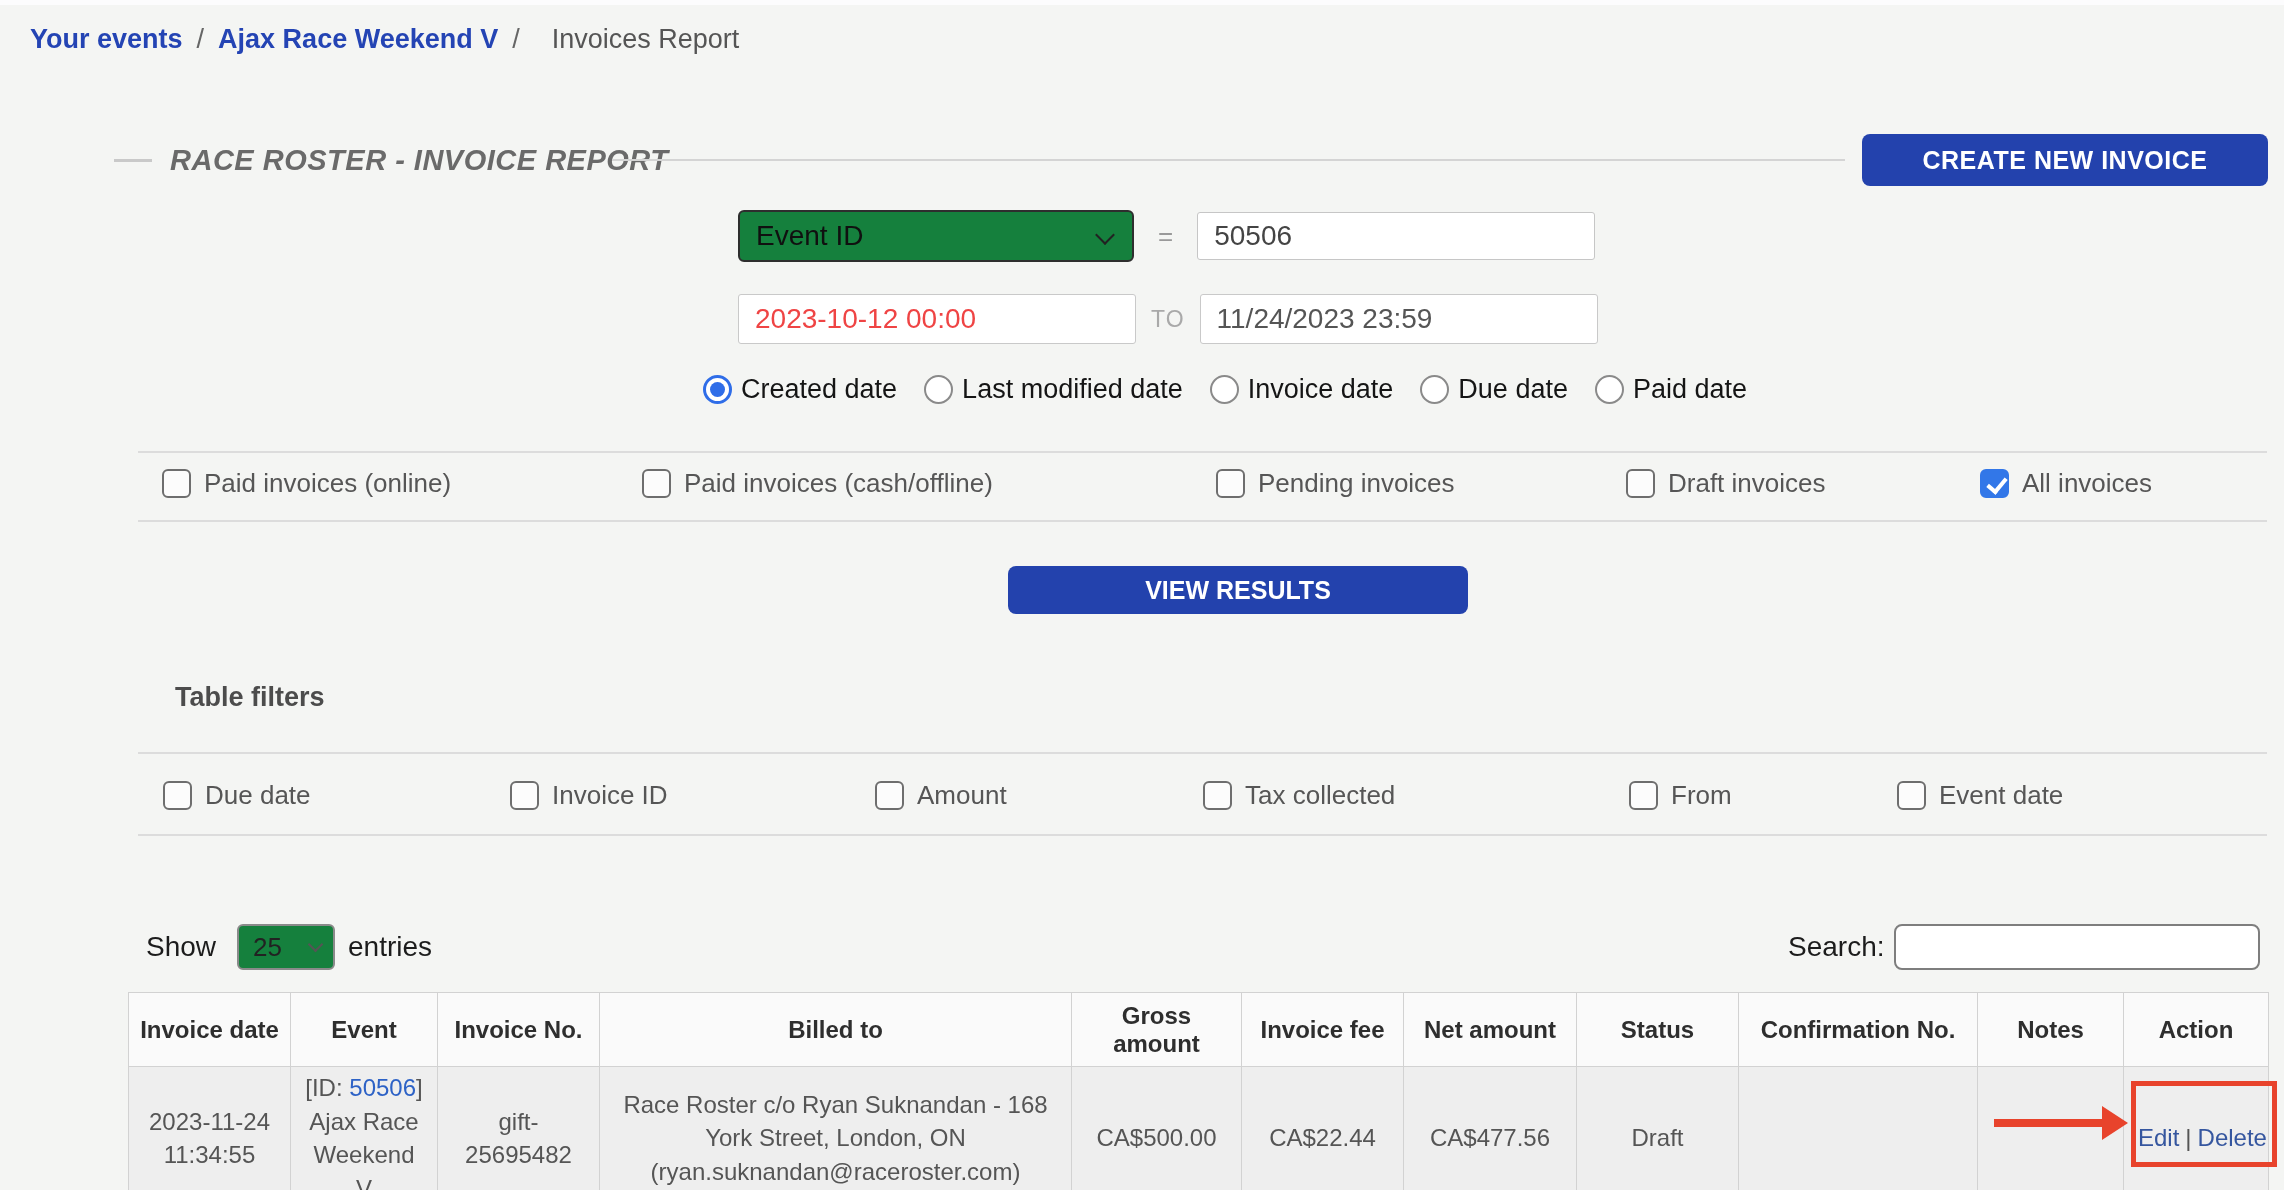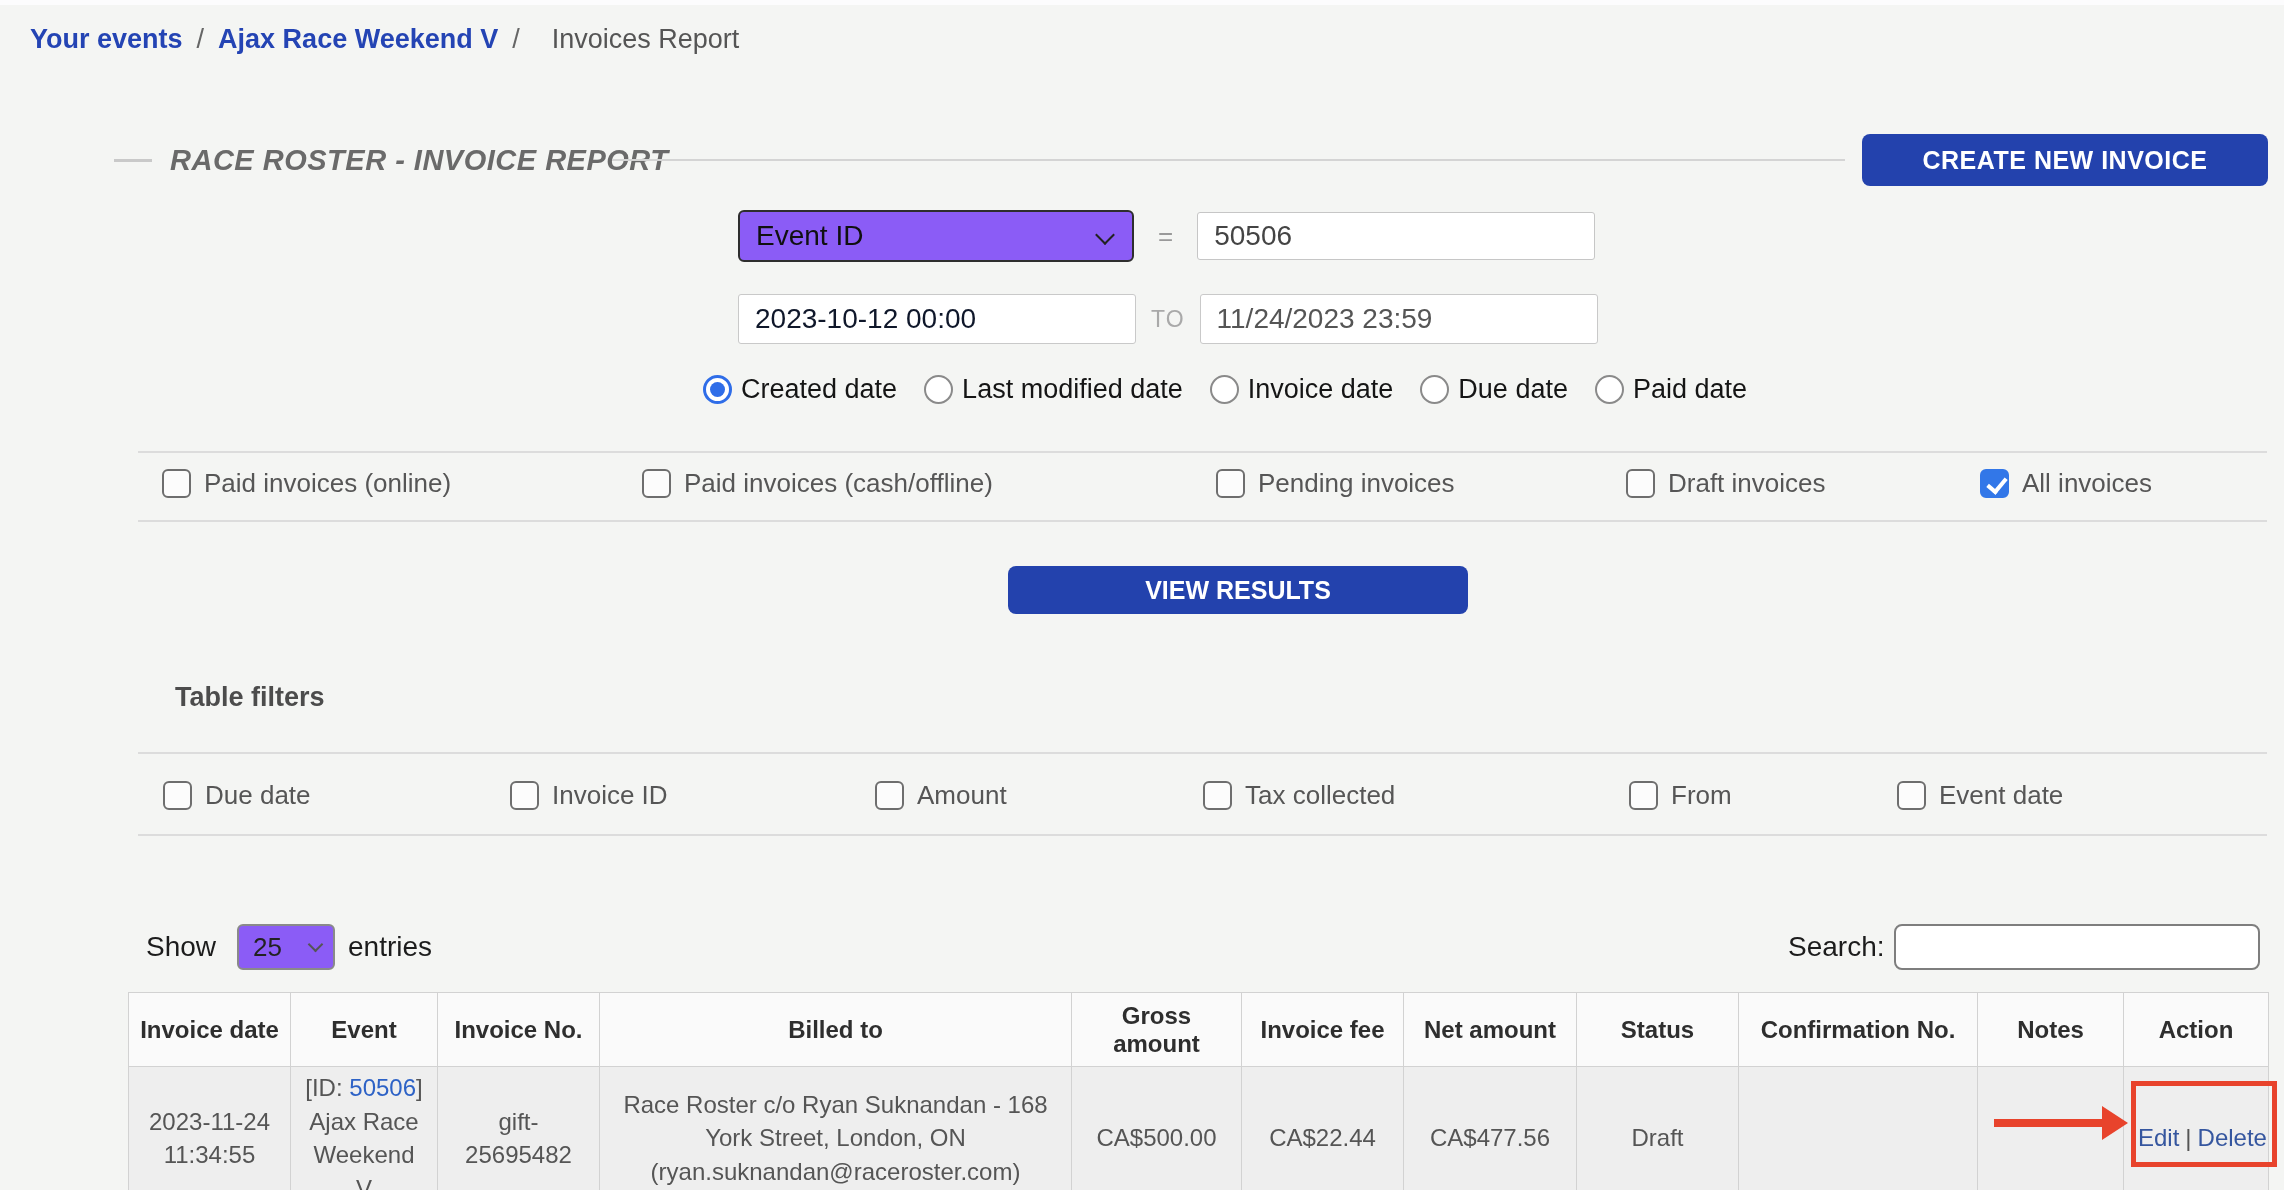--- a/index.html
+++ b/index.html
@@ -32,31 +32,31 @@
     font-weight:600;color:#6a6a6a;letter-spacing:.5px;}
   .legend-line{position:absolute;left:612px;top:25px;width:1233px;height:2px;background:#d4d4d4;}
   .btn{display:flex;align-items:center;justify-content:center;background:var(--blue);color:#fff;
     border:none;border-radius:8px;cursor:pointer;font-family:"Liberation Sans",sans-serif;}
   .create-btn{position:absolute;right:16px;top:0;width:406px;height:52px;font-size:25px;
     font-weight:bold;letter-spacing:.5px;}
 
   
   .form-row-1{position:absolute;top:210px;left:738px;display:flex;align-items:center;}
   .form-row-2{position:absolute;top:294px;left:738px;display:flex;align-items:center;}
-  .sel{position:relative;background:#8b5cf6;border:2px solid #2e2e2e;border-radius:6px;cursor:pointer;
+  .sel{position:relative;background:#15803d;border:2px solid #2e2e2e;border-radius:6px;cursor:pointer;
     display:flex;align-items:center;}
   .field-select{width:396px;height:52px;font-size:28px;color:#101010;padding-left:16px;}
   .chev{width:14px;height:14px;border-right:2px solid #222;border-bottom:2px solid #222;
     transform:rotate(45deg);position:absolute;right:20px;top:16px;}
   .equals{color:#999;font-size:26px;margin:0 24px;}
   .txt-input{background:#fff;border:1px solid #c6c6c6;border-radius:3px;font-size:28px;color:#444;
     padding:0 16px;font-family:"Liberation Sans",sans-serif;outline:none;}
   .field-value-input{width:398px;height:48px;}
   .date-input{width:398px;height:50px;border-color:#c9c9c9;}
-  .date-from{color:#0f172a;}
+  .date-from{color:#ef4444;}
   .date-to{color:#555;}
   .to-label{color:#a9a9a9;font-size:23px;margin:0 15px;letter-spacing:1px;}
 
   
   .radio-row{position:absolute;top:372px;left:703px;display:flex;gap:27px;align-items:center;height:34px;}
   .radio-item{display:flex;align-items:center;gap:9px;cursor:pointer;}
   .radio-circle{width:29px;height:29px;border-radius:50%;border:2px solid #8a8a8a;background:#fff;position:relative;flex:none;}
   .radio-item.on .radio-circle{border:3px solid var(--radio-blue);}
   .radio-item.on .radio-circle::after{content:"";position:absolute;left:50%;top:50%;width:15px;height:15px;
     margin:-7.5px 0 0 -7.5px;border-radius:50%;background:var(--radio-blue);}

